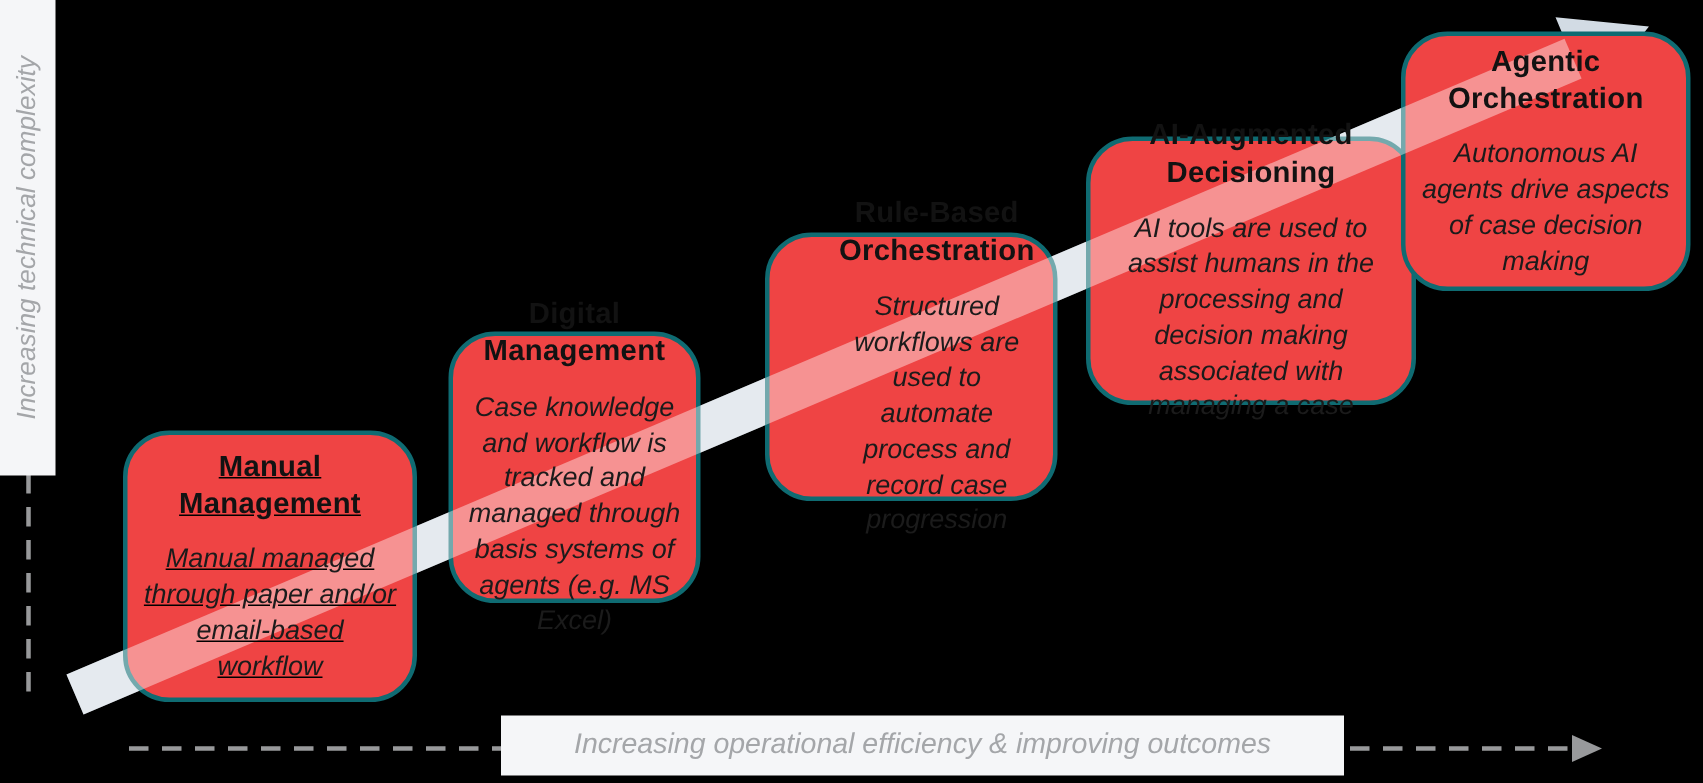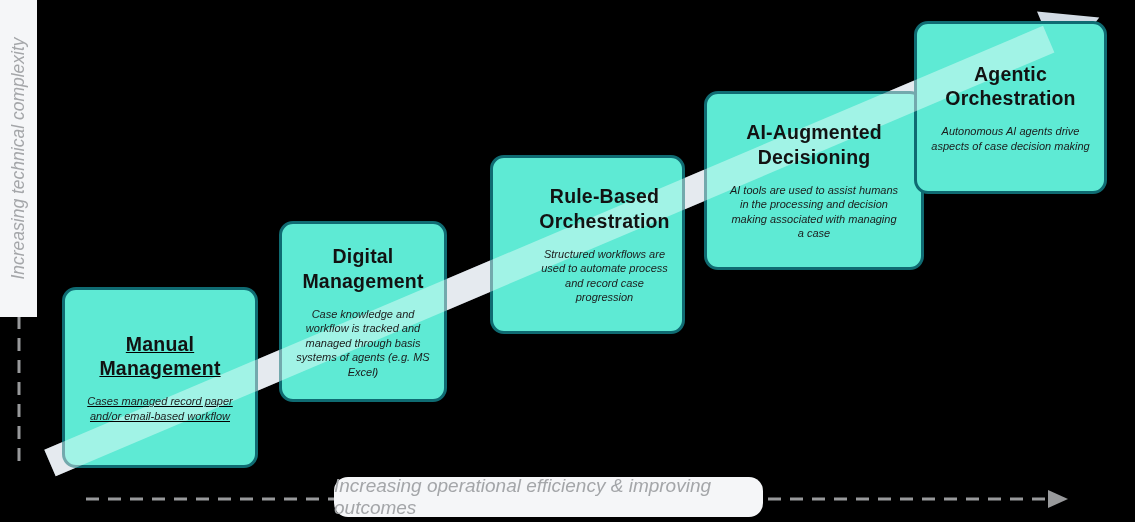--- a/index.html
+++ b/index.html
@@ -5,49 +5,50 @@
   html,body{margin:0;padding:0;}
   body{
     width:1135px;height:522px;position:relative;overflow:hidden;
     background:#000000;
     font-family:"Liberation Sans", sans-serif;
   }
   svg.layer{position:absolute;left:0;top:0;}
   
   .stage{
     position:absolute;
-    background:#5eead4;
+    background:#ef4444;
     border:3px solid #0f6b72;
-    border-radius:14px;
+    border-radius:31px;
     box-sizing:border-box;
     display:flex;flex-direction:column;justify-content:center;align-items:center;
     text-align:center;
+    margin-left:20px;
   }
   .stage-inner{
     position:relative;z-index:5; 
     display:flex;flex-direction:column;gap:13px;align-items:center;
     padding:4px 10px;
   }
   .stage-title{
     font-size:19.5px;font-weight:bold;color:#121212;line-height:1.28;
     letter-spacing:.2px;
   }
   .stage-desc{
-    font-size:11px;font-style:italic;color:#1b1b1b;line-height:1.32;
+    font-size:18px;font-style:italic;color:#1b1b1b;line-height:1.32;
     max-width:172px;
   }
   
   .axis-label{
     position:absolute;background:#f5f6f8;
     display:flex;align-items:center;justify-content:center;
     color:#a4a6a9;font-style:italic;
   }
   #v-axis-label{left:0;top:90;width:37px;height:317px;}
   #v-axis-label span{transform:rotate(-90deg);white-space:nowrap;font-size:17.5px;}
-  #h-axis-label{left:334px;top:477px;width:429px;height:40px;font-size:19px;border-radius:14px;}
+  #h-axis-label{left:334px;top:477px;width:562px;height:40px;font-size:19px;}
 </style>
 </head>
 <body>
 
 <svg class="layer" width="1135" height="522">
 
   <g>
     <line x1="19" y1="52" x2="19" y2="462" stroke="#98999b" stroke-width="3" stroke-dasharray="13 9"></line>
     <polygon points="19,29 9,53 29,53" fill="#98999b"></polygon>
   </g>
@@ -63,21 +64,21 @@
 <div class="axis-label" id="v-axis-label">
   <span>Increasing technical complexity</span>
 </div>
 <div class="axis-label" id="h-axis-label">
   <span>Increasing operational efficiency &amp; improving outcomes</span>
 </div>
 
 <div class="stage" style="left:62px;top:287px;width:196px;height:181px;text-decoration:underline;">
   <div class="stage-inner">
     <div class="stage-title">Manual Management</div>
-    <div class="stage-desc">Cases managed record paper and/or email-based workflow</div>
+    <div class="stage-desc">Manual managed through paper and/or email-based workflow</div>
   </div>
 </div>
 
 <div class="stage" style="left:279px;top:221px;width:168px;height:181px;">
   <div class="stage-inner">
     <div class="stage-title">Digital Management</div>
     <div class="stage-desc">Case knowledge and workflow is tracked and managed through basis systems of agents (e.g. MS Excel)</div>
   </div>
 </div>
 

